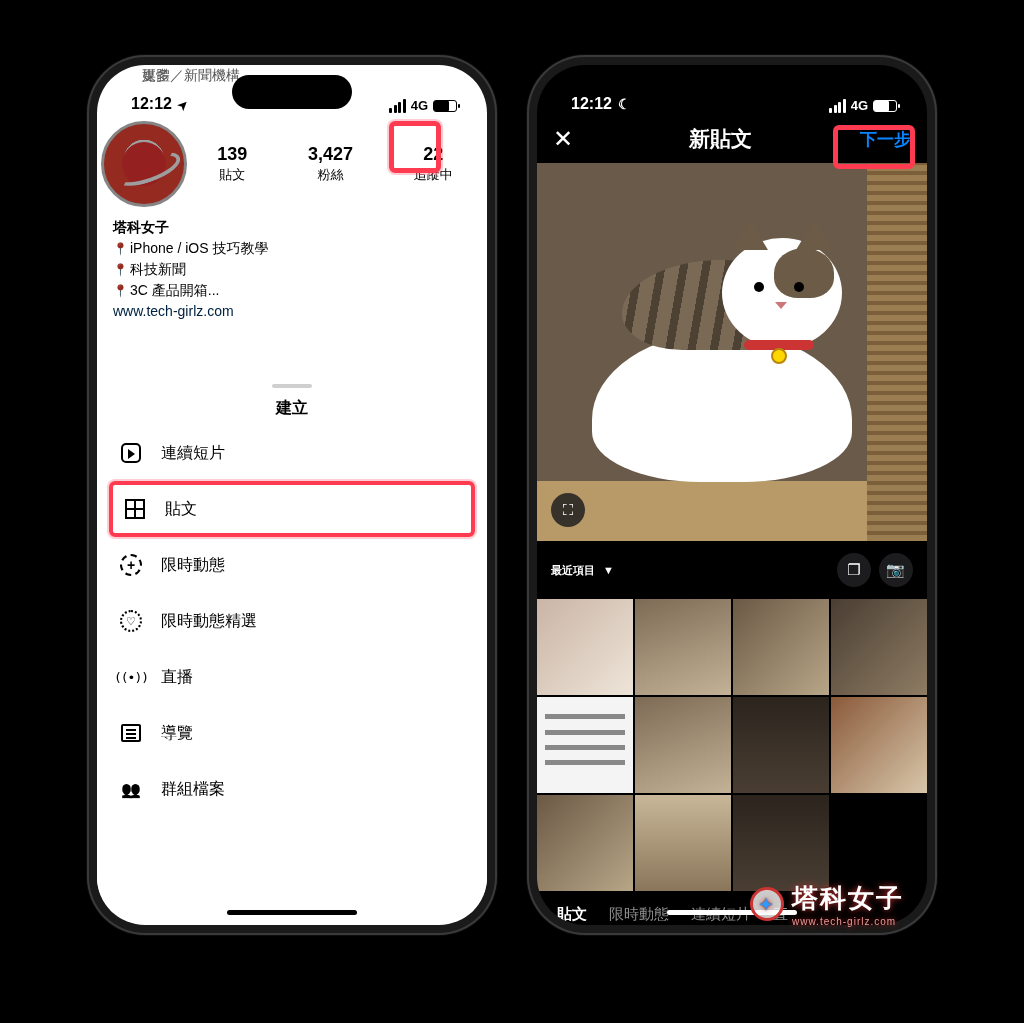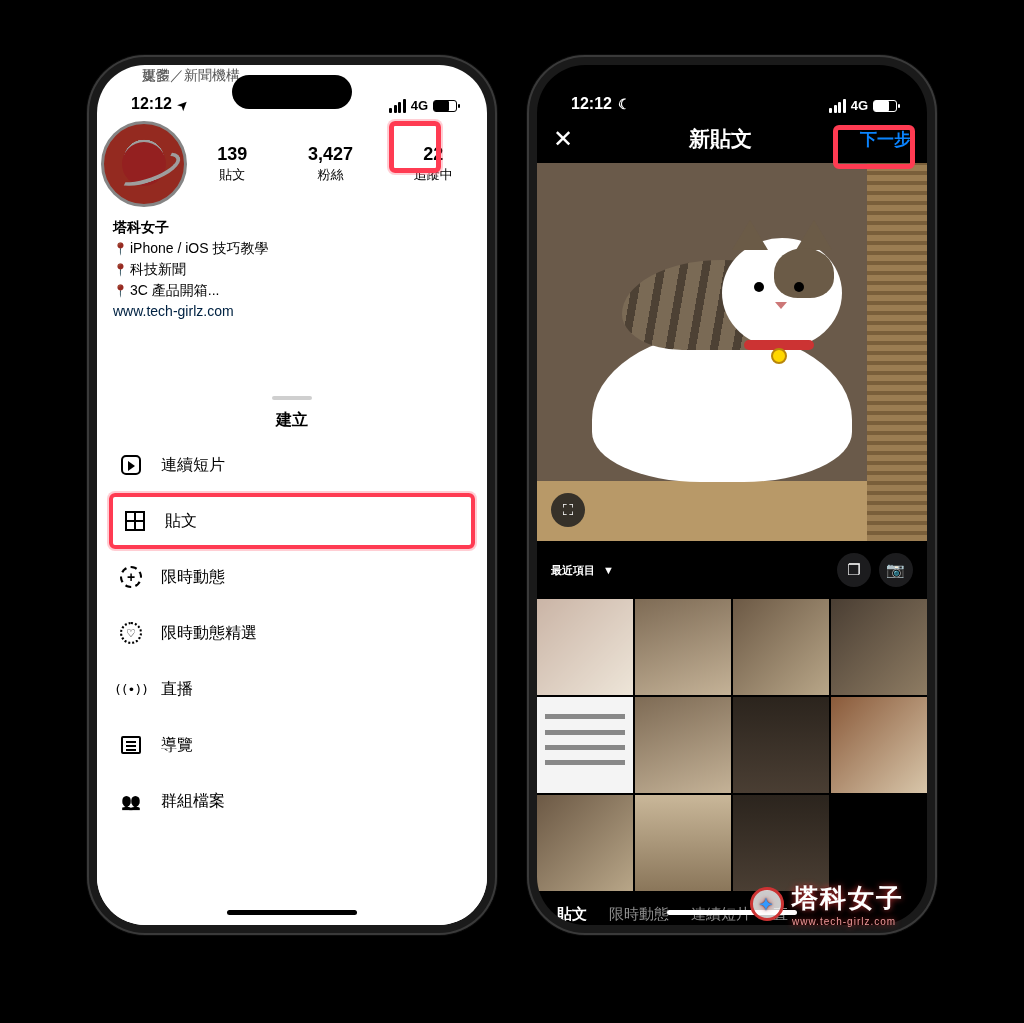--- a/index.html
+++ b/index.html
@@ -106,21 +106,21 @@
   .stats{flex:1;display:flex;justify-content:space-around;text-align:center;}
   .stat b{display:block;font-size:18px;}
   .stat span{font-size:13px;}
   .bio{padding:0 16px 12px;font-size:14px;line-height:1.5;}
   .bio .name{font-weight:700;}
   .bio .cat{color:#8e8e8e;}
   .bio .link{color:#00376b;}
   .pin::before{content:"📍";font-size:12px;margin-right:2px;}
   
   .sheet{
-    position:absolute;left:0;right:0;bottom:0;
+    position:absolute;left:0;right:0;bottom:12px;
     background:#fff;border-radius:18px 18px 0 0;
     padding:10px 0 96px;
     z-index:25;
   }
   .handle{width:40px;height:4px;background:#cfcfcf;border-radius:3px;margin:2px auto 10px;}
   .sheet h3{text-align:center;font-size:16px;font-weight:600;margin-bottom:6px;}
   .sheet-item{
     display:flex;align-items:center;gap:18px;
     padding:16px 22px;font-size:16px;
   }

